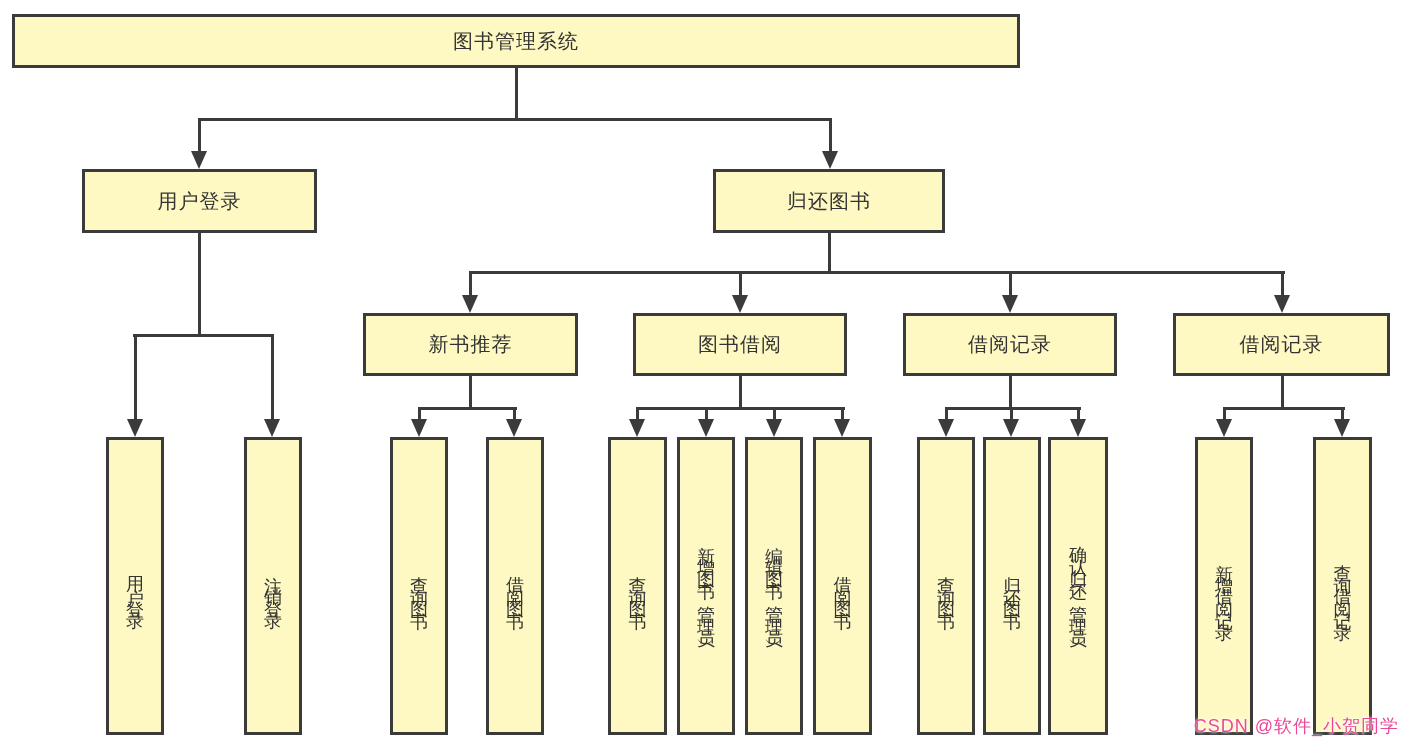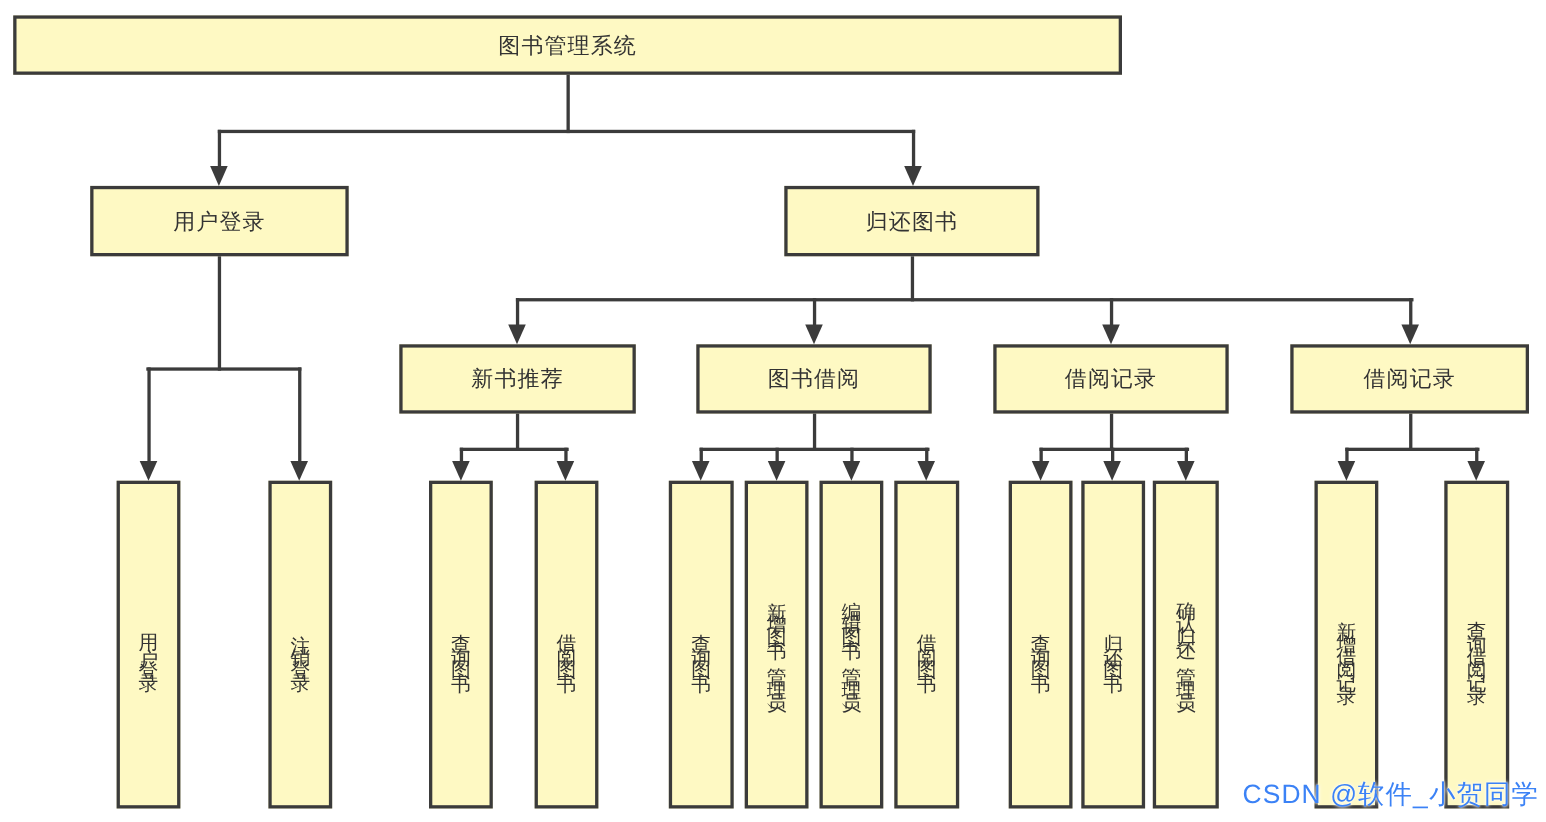--- a/index.html
+++ b/index.html
@@ -17,21 +17,21 @@
     color:#333333;white-space:nowrap;line-height:1;
   }
   .h{position:absolute;height:3px;background:#3b3b3b;}
   .v{position:absolute;width:3px;background:#3b3b3b;}
   .a{
     position:absolute;width:0;height:0;
     border-left:8px solid transparent;border-right:8px solid transparent;
     border-top:18px solid #3b3b3b;
   }
   .watermark{
-    position:absolute;right:6px;bottom:9px;font-size:24px;color:#3b82f6;
+    position:absolute;right:6px;bottom:9px;font-size:18px;color:#ec4899;
     letter-spacing:1px;white-space:nowrap;
     text-shadow:0 0 2px #ffffff,0 0 4px #ffffff;
   }
 </style>
 </head>
 <body>
 
 <div class="stage">
 
   <div class="box hbox" style="left:12px;top:14px;width:1008px;height:54px;">

